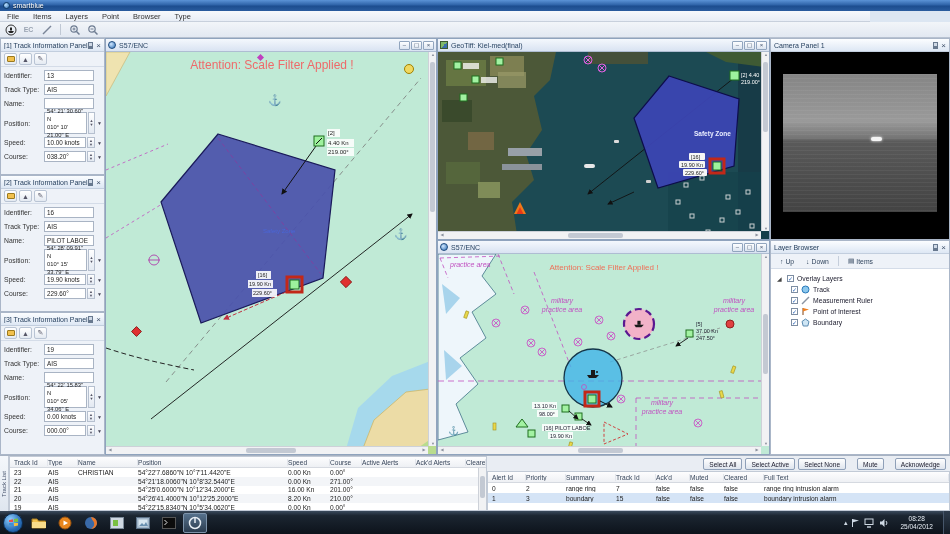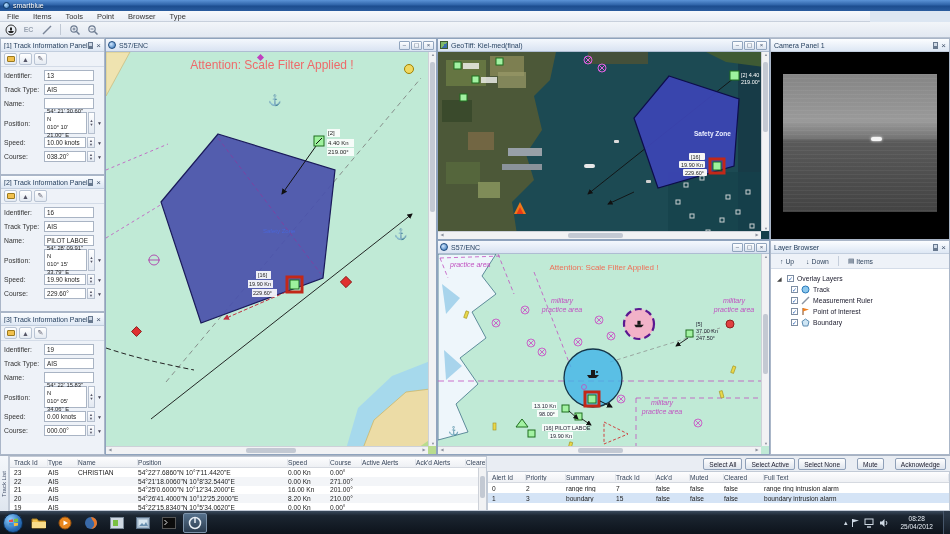--- a/index.html
+++ b/index.html
@@ -129,21 +129,21 @@
 <div id="screen">
 
   <div class="titlebar">
     <span class="appicon"></span>
     <span class="titletext">smartblue</span>
   </div>
 
   <div class="menubar">
     <span>File</span>
     <span>Items</span>
-    <span>Tools</span>
+    <span>Layers</span>
     <span>Point</span>
     <span>Browser</span>
     <span>Type</span>
   </div>
 
   <div class="toolbar">
     <span class="tbtn">
       <svg width="12" height="12">
           <circle cx="6" cy="6" r="5" fill="none" stroke="#333" stroke-width="1"></circle>
           <path d="M3 7 h6 l-1.5 2 h-3 z M5 3.5 h2 v3 h-2 z" fill="#222"></path>

